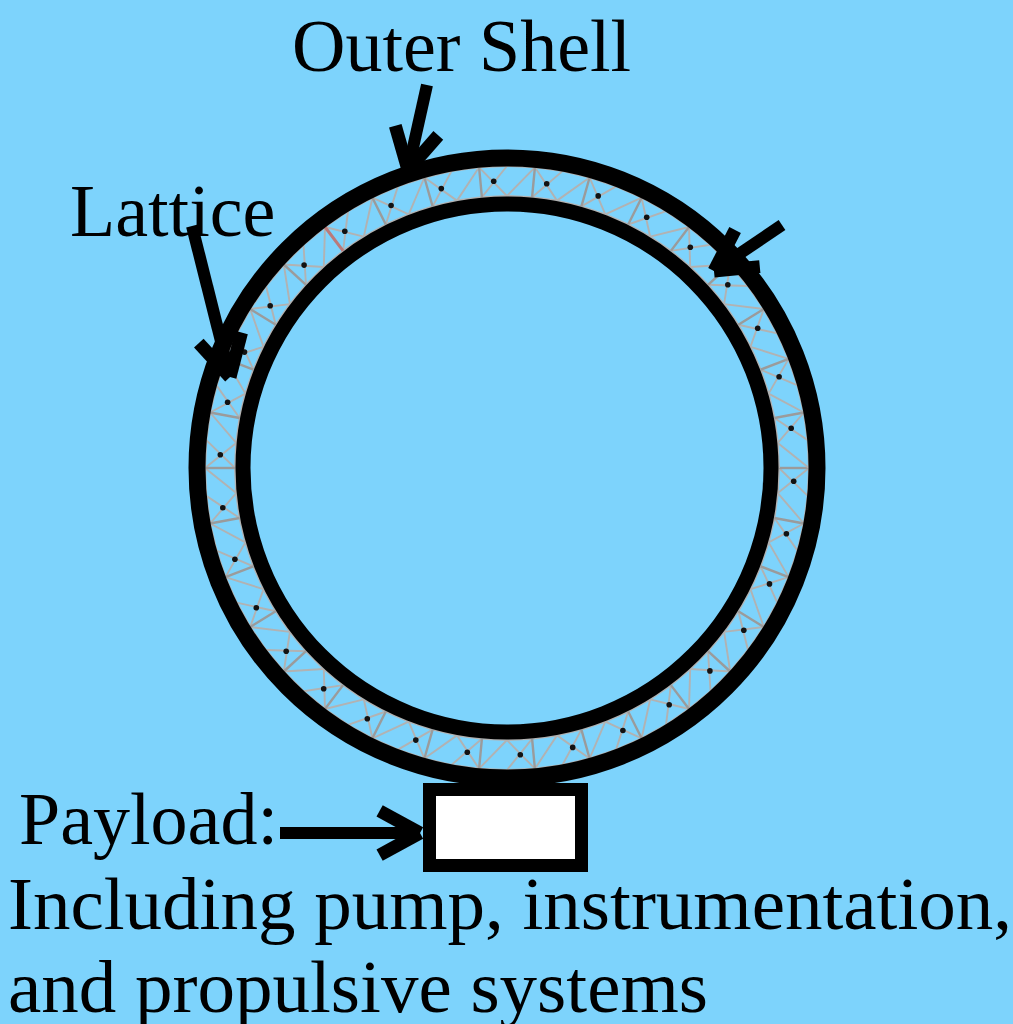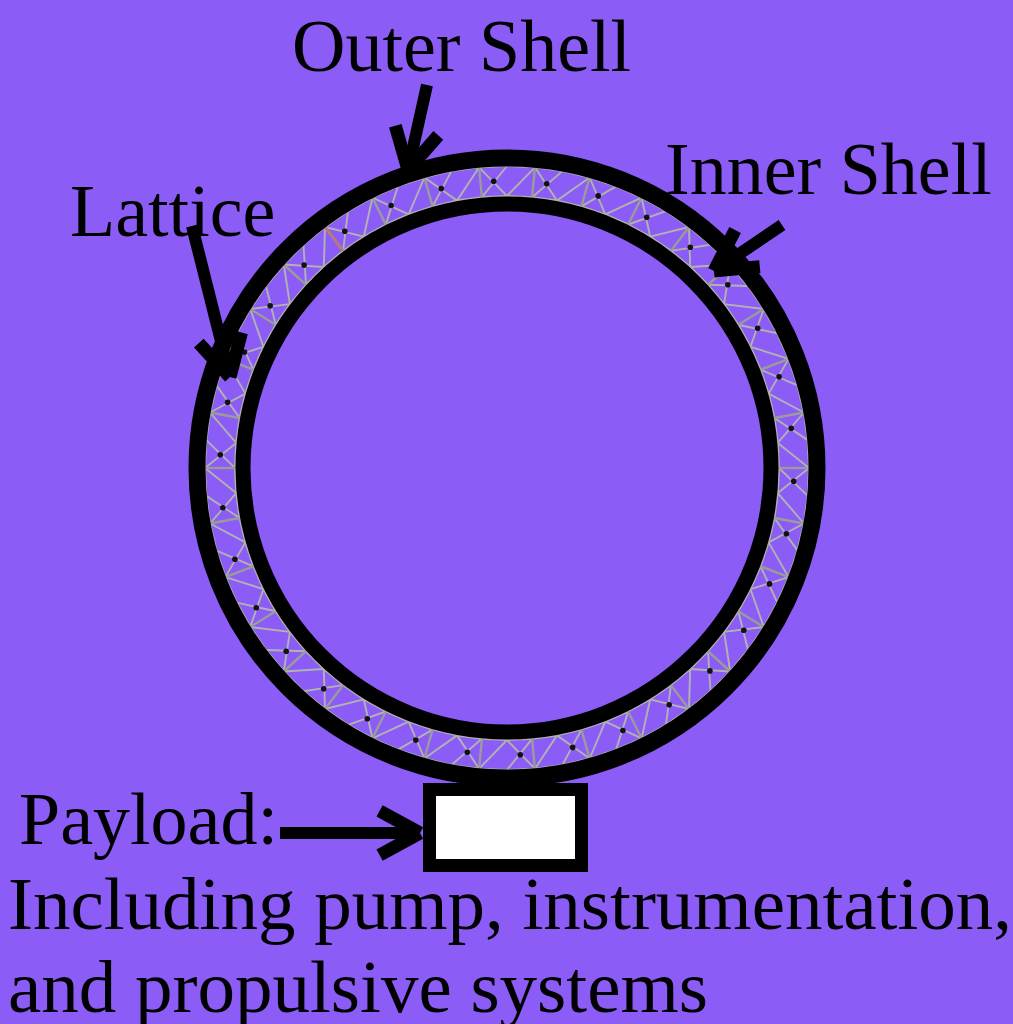--- a/index.html
+++ b/index.html
@@ -1,20 +1,20 @@
 <!DOCTYPE html>
 <html><head>
 <meta charset="utf-8">
 <style>
   html,body{margin:0;padding:0;background:#ffffff;}
   .canvas{
     position:relative;
     width:1013px;
     height:1024px;
-    background:#8b5cf6;
+    background:#7dd3fc;
     overflow:hidden;
     font-family:"Liberation Serif","DejaVu Serif",serif;
   }
   .canvas svg{position:absolute;left:0;top:0;}
   .lbl{
     position:absolute;
     font-family:"Liberation Serif","DejaVu Serif",serif;
     font-size:74px;
     line-height:1.05;
     color:#000000;
@@ -360,21 +360,20 @@
         <line x1="280.0" y1="833.0" x2="420.0" y2="833.0" stroke="#000000" stroke-width="12"></line>
         <line x1="379.6" y1="810.9" x2="420.0" y2="833.0" stroke="#000000" stroke-width="13"></line>
         <line x1="379.6" y1="855.1" x2="420.0" y2="833.0" stroke="#000000" stroke-width="13"></line>
       </g>
     </svg>
 
   <div class="lbl" style="left:292px;top:8px;">Outer Shell</div>
 
   <div class="lbl" style="left:70px;top:131px;margin-top:42px;">Lattice</div>
 
-  <div class="lbl" style="left:665px;top:131px;">Inner Shell</div>
 
 
   <div class="lbl" style="left:19px;top:781px;">Payload:</div>
 
   <div class="lbl lbl-caption" style="left:8px;top:865px;">Including pump, instrumentation,</div>
 
   <div class="lbl lbl-caption" style="left:8px;top:948px;">and propulsive systems</div>
 </div>
 
 </body></html>

